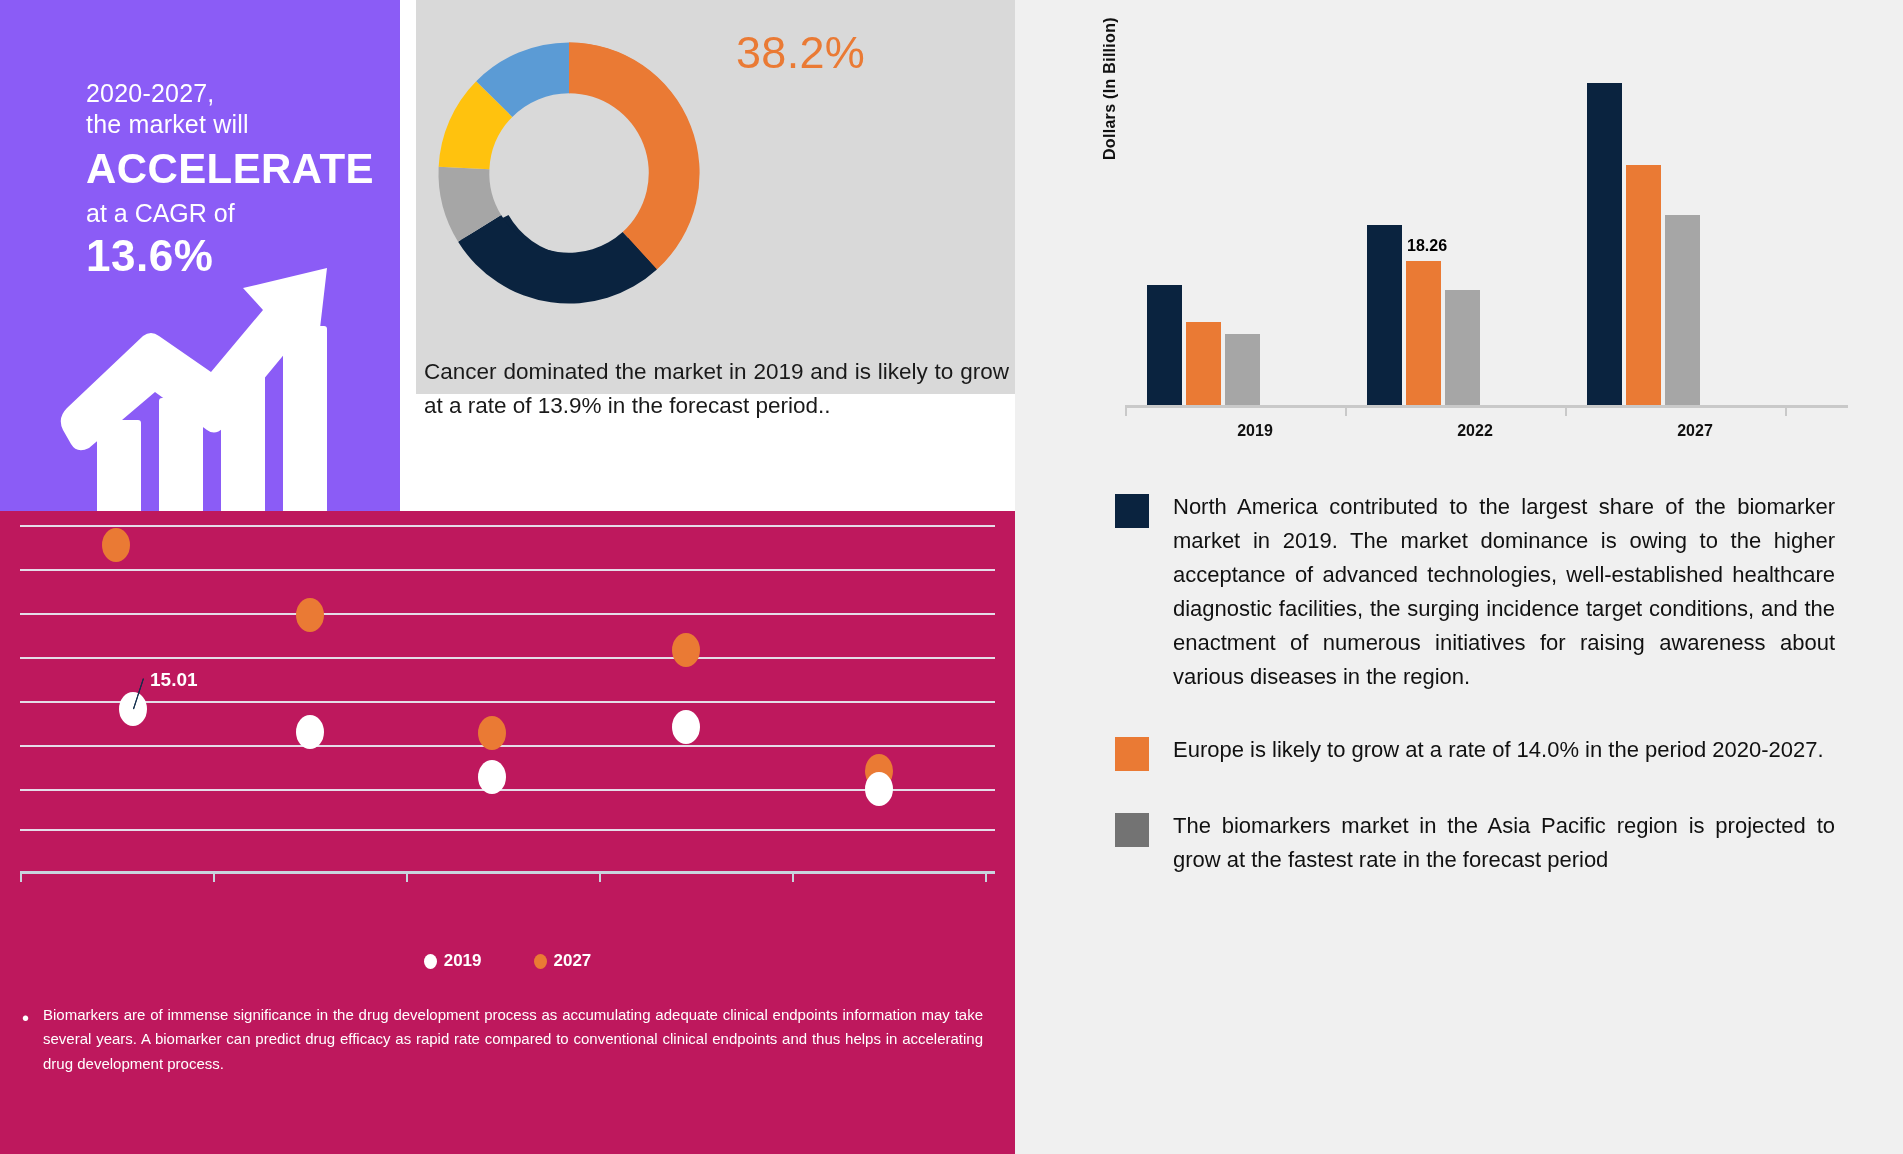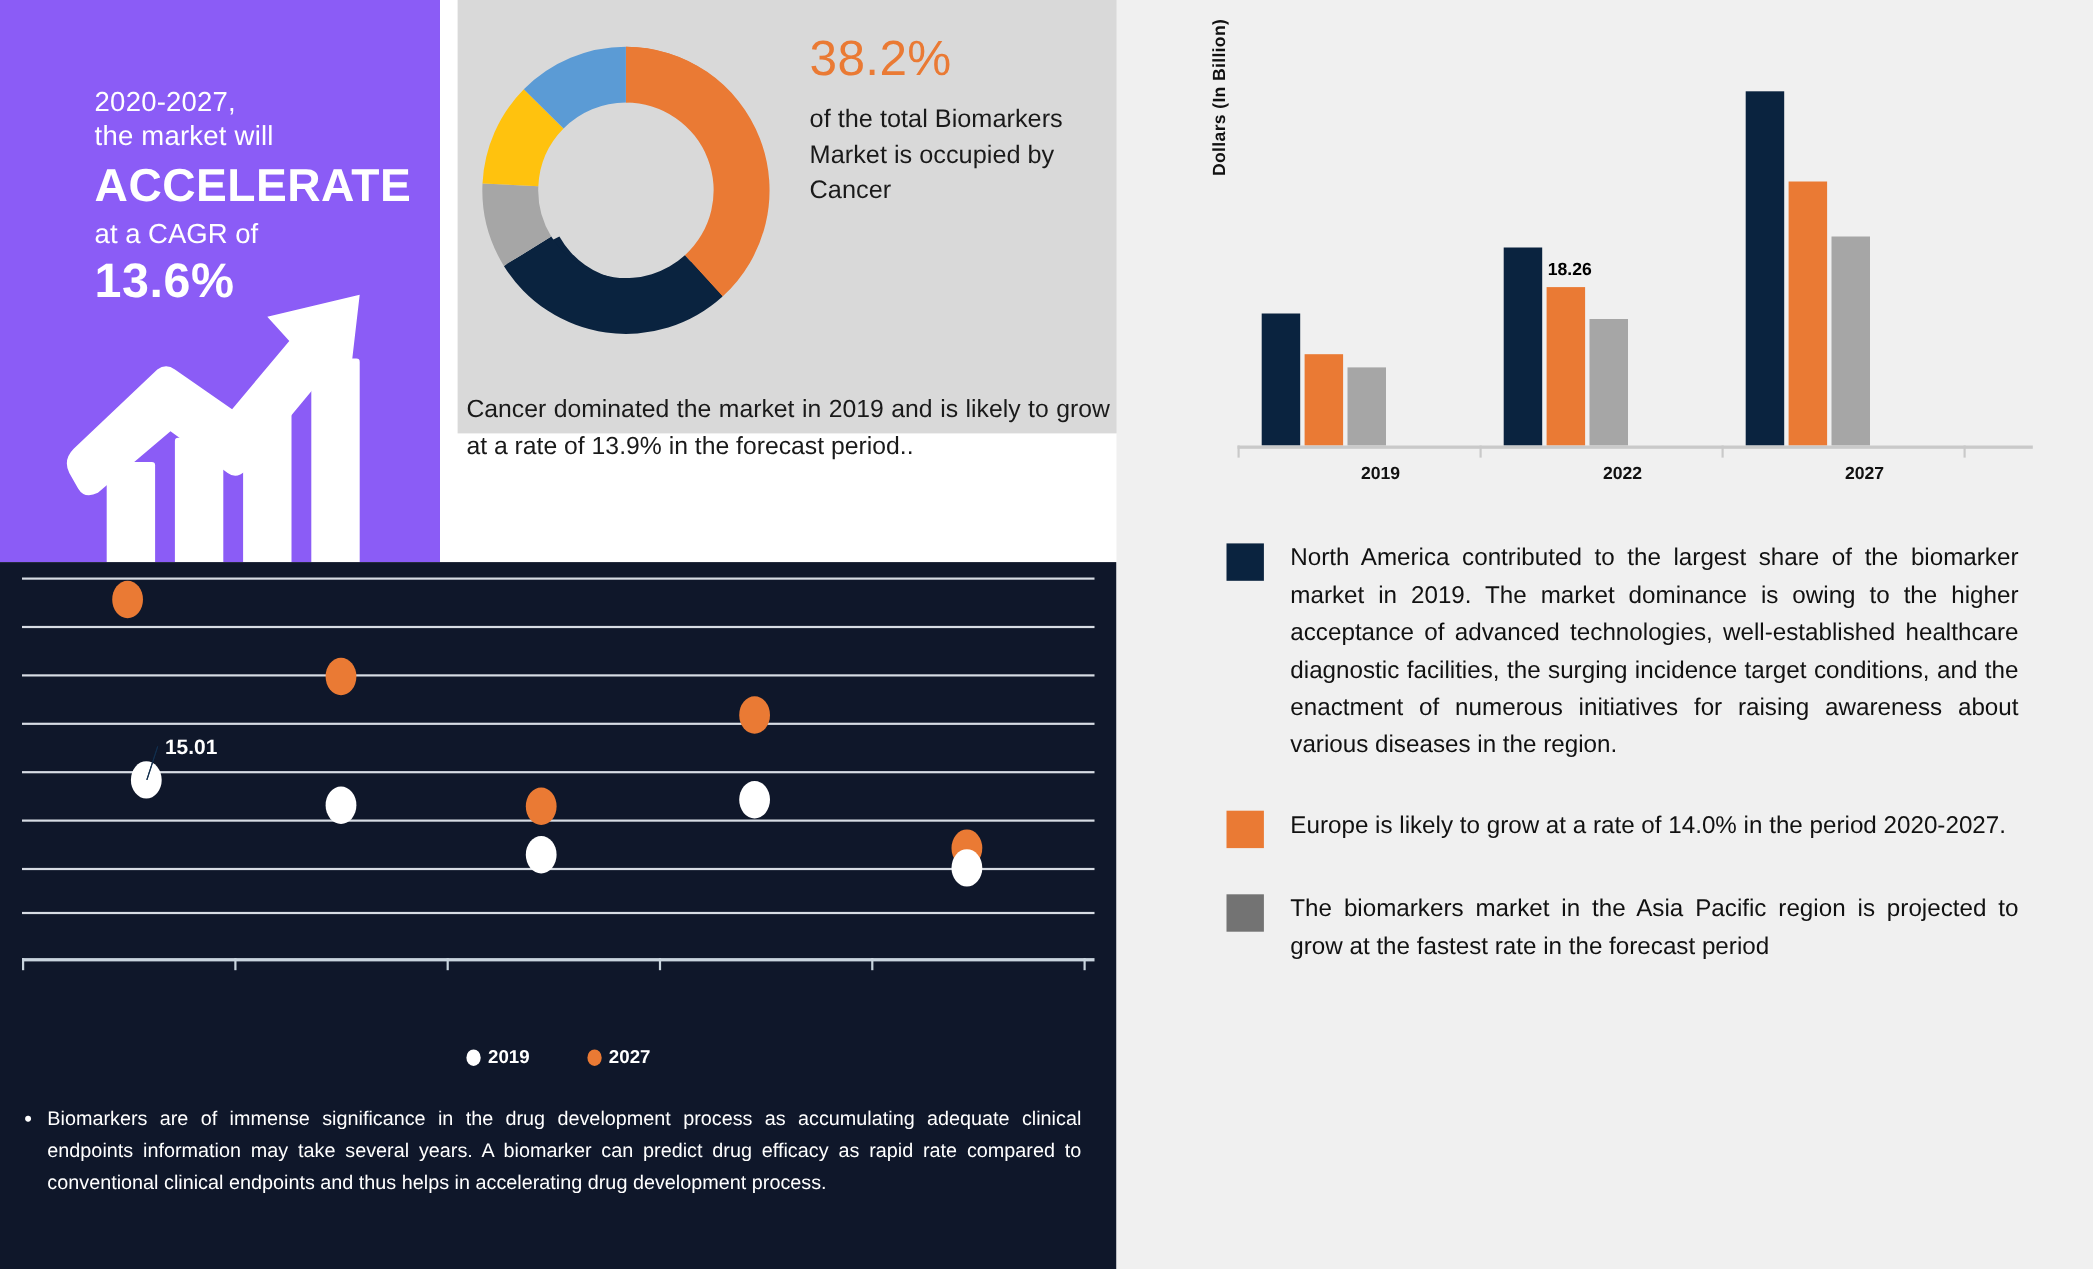--- a/index.html
+++ b/index.html
@@ -41,21 +41,21 @@
   #stat-desc { font-size: 23px; color: #1a1a1a; line-height: 1.42; font-weight: 400; }
   #donut-caption {
     position: absolute; left: 8px; top: 355px; width: 585px;
     font-size: 22.5px; color: #1a1a1a; line-height: 1.52;
     text-align: justify; text-justify: inter-word;
   }
 
   
   #navy-panel {
     position: absolute; left: 0; top: 511px; width: 1015px; height: 643px;
-    background: #0f172a;
+    background: #be185d;
   }
   #dotplot { position: absolute; left: 20px; top: 8px; width: 975px; height: 350px; }
   .dp-gridline { position: absolute; left: 0; height: 2px; background: #e8eef4; opacity: .92; }
   .dp-dot {
     position: absolute; width: 28px; height: 34px; border-radius: 50%;
     transform: translate(-50%, -50%);
   }
   .dp-dot.y2019 { background: #ffffff; }
   .dp-dot.y2027 { background: #ea7a34; }
   #dp-callout {
@@ -85,21 +85,21 @@
   .dp-leg-item { display: flex; align-items: center; gap: 7px; }
   .dp-leg-dot { width: 13px; height: 15px; border-radius: 50%; }
   .dp-leg-label { color: #ffffff; font-size: 17px; font-weight: 700; }
 
   #bullet-block {
     position: absolute; left: 22px; top: 492px; width: 980px;
     display: flex; gap: 14px;
   }
   #bullet-dot { color: #ffffff; font-size: 20px; line-height: 1.55; flex: 0 0 auto; }
   #bullet-text {
-    color: #ffffff; font-size: 18px; line-height: 1.62;
+    color: #ffffff; font-size: 15px; line-height: 1.62;
     text-align: justify; text-justify: inter-word; width: 940px;
   }
 
   
   #right-half {
     position: absolute; left: 1015px; top: 0; width: 888px; height: 1154px;
     background: #f0f0f0;
   }
   #bar-chart-area { position: absolute; left: 0px; top: 40px; width: 888px; height: 430px; }
   #bar-ylabel {
@@ -196,21 +196,20 @@
 
             <path d="M-89.9 -4.3 A90 90 0 0 1 -64.0 -63.3 L-39.1 -38.7 A55 55 0 0 0 -54.9 -2.6 Z" fill="#ffc20e"></path>
 
             <path d="M-64.0 -63.3 A90 90 0 0 1 0 -90 L0 -55 A55 55 0 0 0 -39.1 -38.7 Z" fill="#5b9bd5"></path>
           </g>
         </svg>
       </div>
 
       <div id="stat-block">
         <div id="stat-pct">38.2%</div>
-        <div id="stat-desc">of the total Biomarkers Market is occupied by Cancer</div>
       </div>
 
       <div id="donut-caption">Cancer dominated the market in 2019 and is likely to grow at a rate of 13.9% in the forecast period..</div>
     </div>
 
     <div id="navy-panel">
 
       <div id="dotplot">
         <div class="dp-gridline" style="top:6px;  width:975px;"></div>
         <div class="dp-gridline" style="top:50px; width:975px;"></div>

